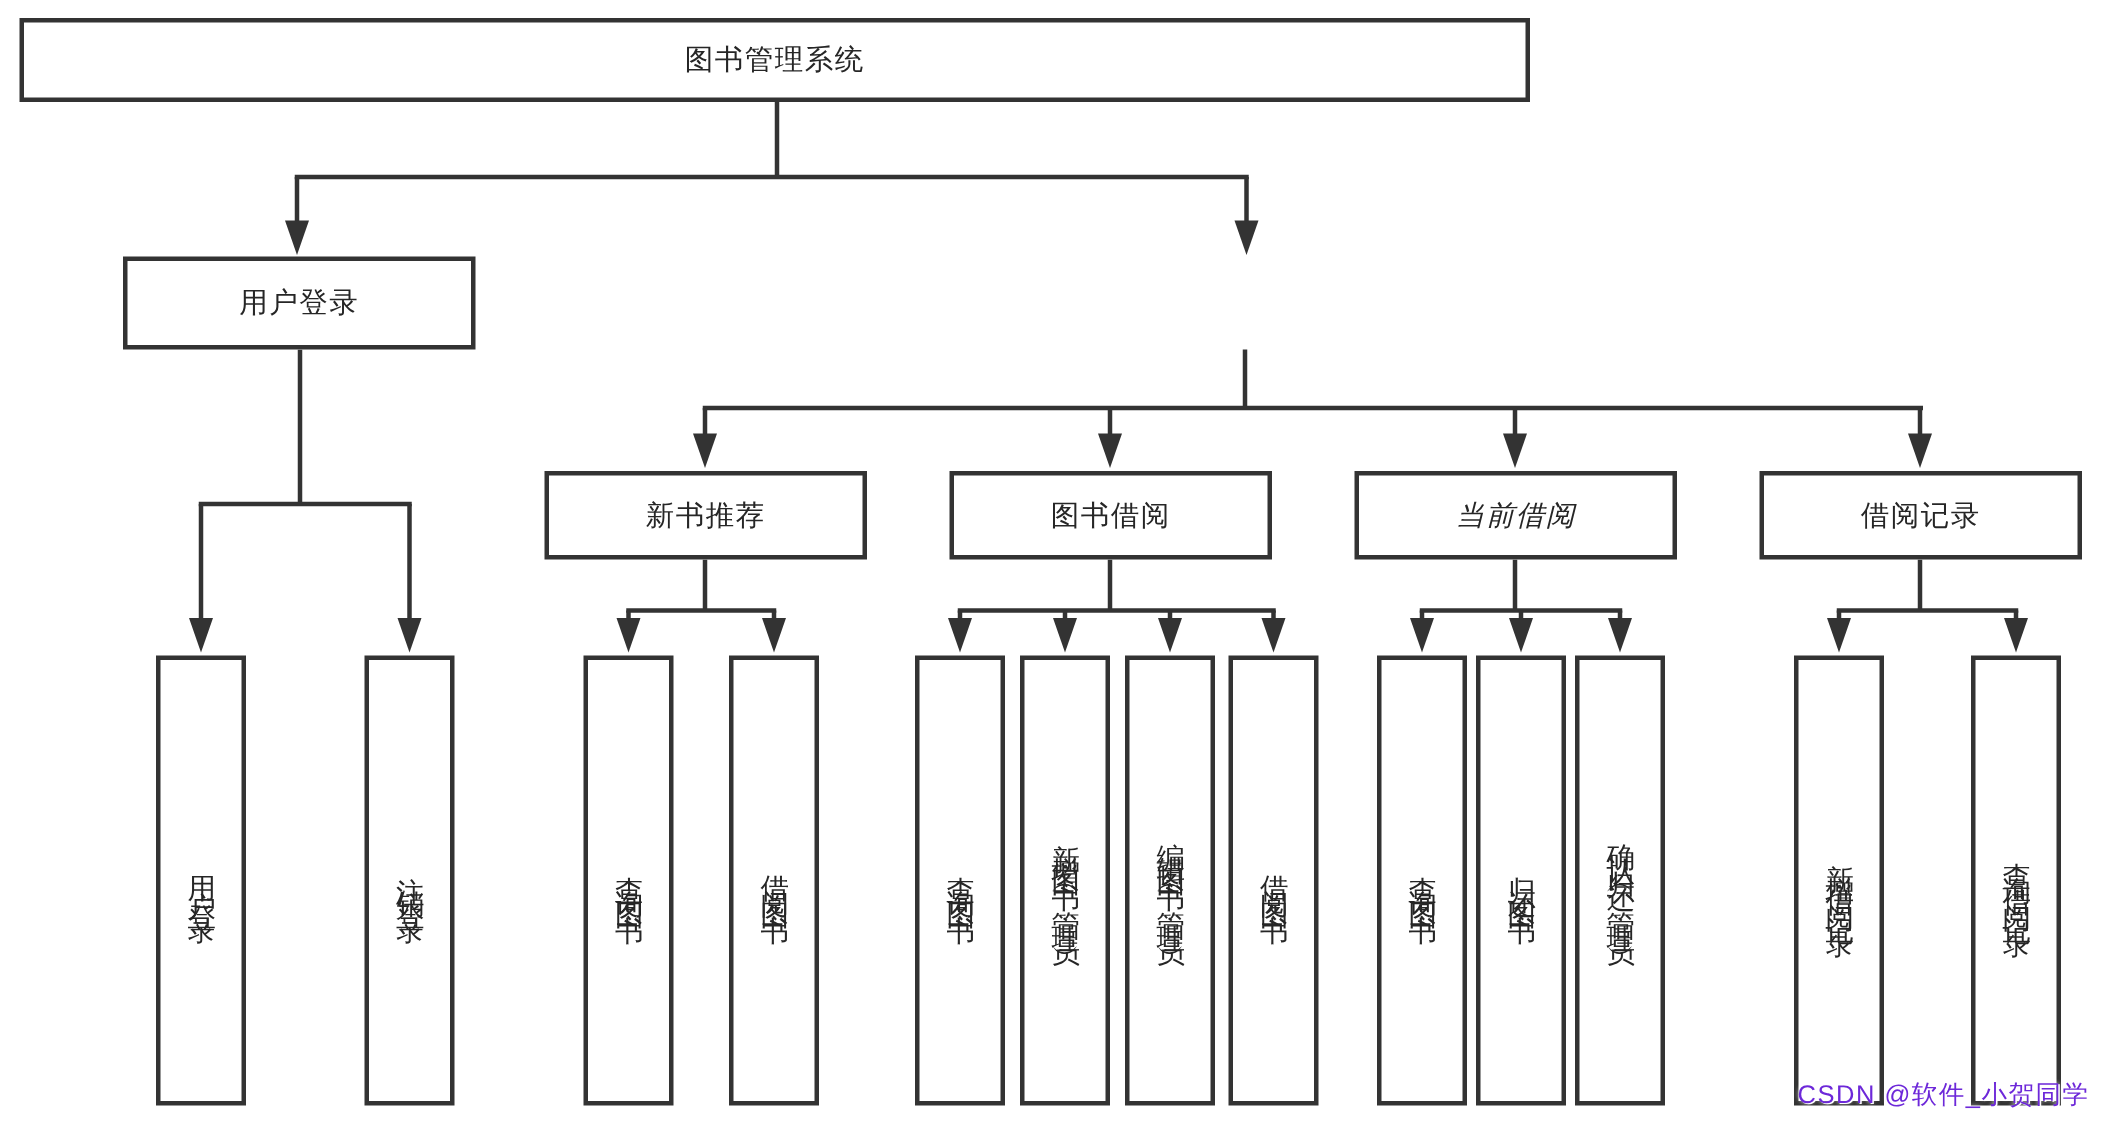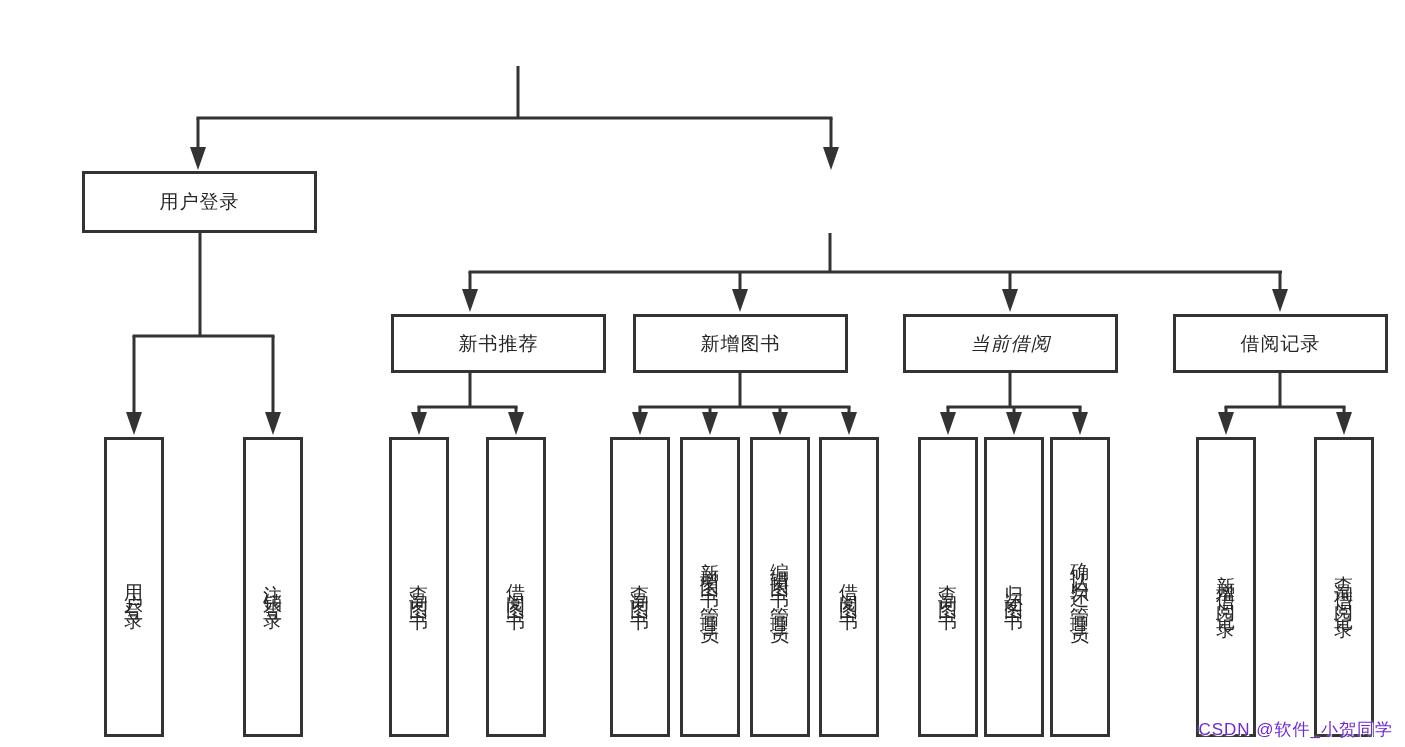--- a/index.html
+++ b/index.html
@@ -106,25 +106,26 @@
       <polygon points="772,412 788,412 780,435"></polygon>
       <polygon points="841,412 857,412 849,435"></polygon>
       <polygon points="940,412 956,412 948,435"></polygon>
       <polygon points="1006,412 1022,412 1014,435"></polygon>
       <polygon points="1072,412 1088,412 1080,435"></polygon>
       <polygon points="1218,412 1234,412 1226,435"></polygon>
       <polygon points="1336,412 1352,412 1344,435"></polygon>
     </g>
   </svg>
 
+  <div class="node" style="left:13px;top:12px;width:1007px;height:56px;">图书管理系统</div>
 
   <div class="node" style="left:82px;top:171px;width:235px;height:62px;">用户登录</div>
 
-  <div class="node" style="left:363px;top:314px;width:215px;height:59px;margin-left:28px;">新书推荐</div>
-  <div class="node" style="left:633px;top:314px;width:215px;height:59px;">新增图书</div>
+  <div class="node" style="left:363px;top:314px;width:215px;height:59px;">新书推荐</div>
+  <div class="node" style="left:633px;top:314px;width:215px;height:59px;">图书借阅</div>
   <div class="node" style="left:903px;top:314px;width:215px;height:59px;font-style:italic;">当前借阅</div>
   <div class="node" style="left:1173px;top:314px;width:215px;height:59px;">借阅记录</div>
 
   <div class="leaf" style="left:104px;">
     <span class="vtext">用户登录</span>
   </div>
   <div class="leaf" style="left:243px;">
     <span class="vtext">注销登录</span>
   </div>
 

